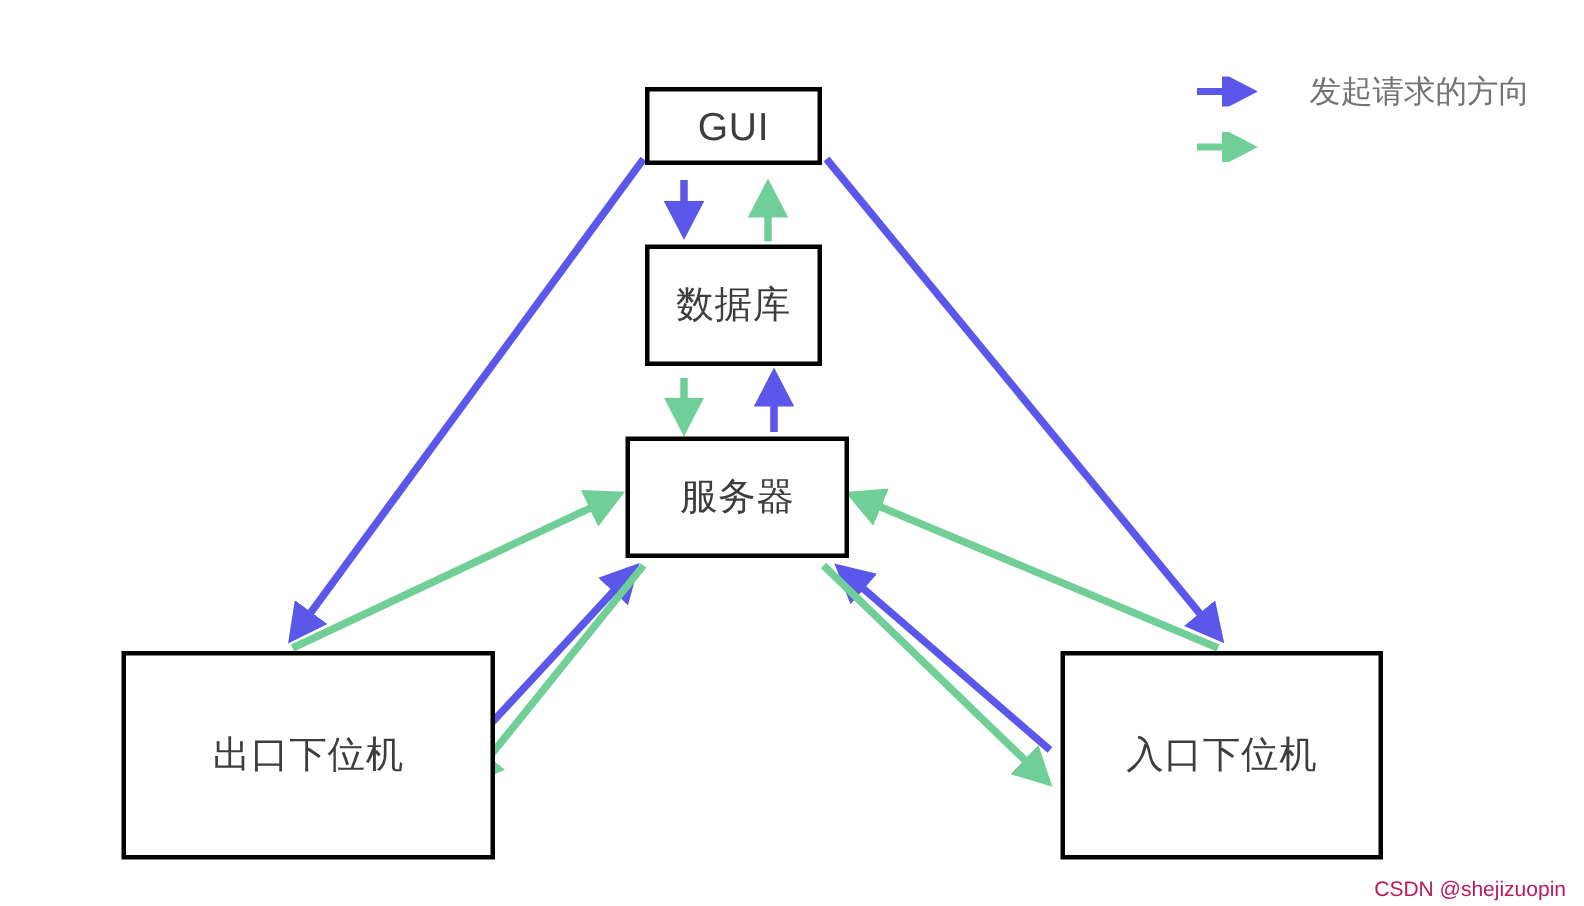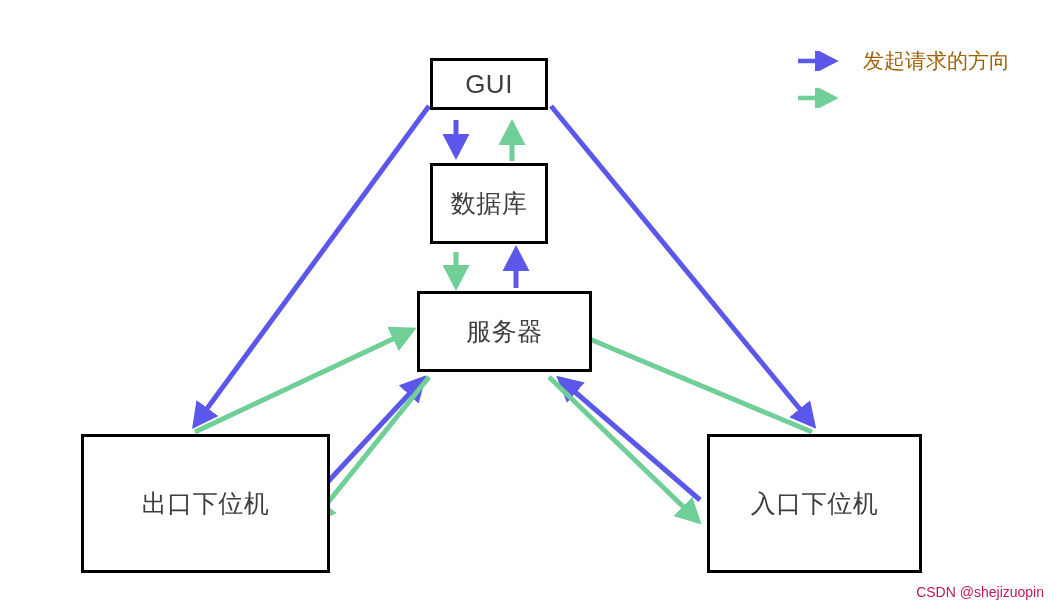--- a/index.html
+++ b/index.html
@@ -50,21 +50,21 @@
   }
   #node-database {
     left: 430px;
     top: 163px;
     width: 118px;
     height: 81px;
   }
   #node-server {
     left: 417px;
     top: 291px;
-    width: 175px;
+    width: 149px;
     height: 81px;
   }
   #node-exit-slave {
     left: 81px;
     top: 434px;
     width: 249px;
     height: 139px;
   }
   #node-entry-slave {
     left: 707px;
@@ -83,22 +83,22 @@
     align-items: center;
     height: 37px;
   }
   .legend-swatch {
     width: 48px;
     height: 20px;
     flex: 0 0 48px;
   }
   .legend-text {
     font-size: 21px;
-    color: #a16207;
-    margin-left: 18px;
+    color: #737373;
+    margin-left: 28px;
     white-space: nowrap;
   }
   #watermark {
     position: absolute;
     right: 12px;
     bottom: 4px;
     font-size: 14px;
     color: #be185d;
     z-index: 5;
     white-space: nowrap;

